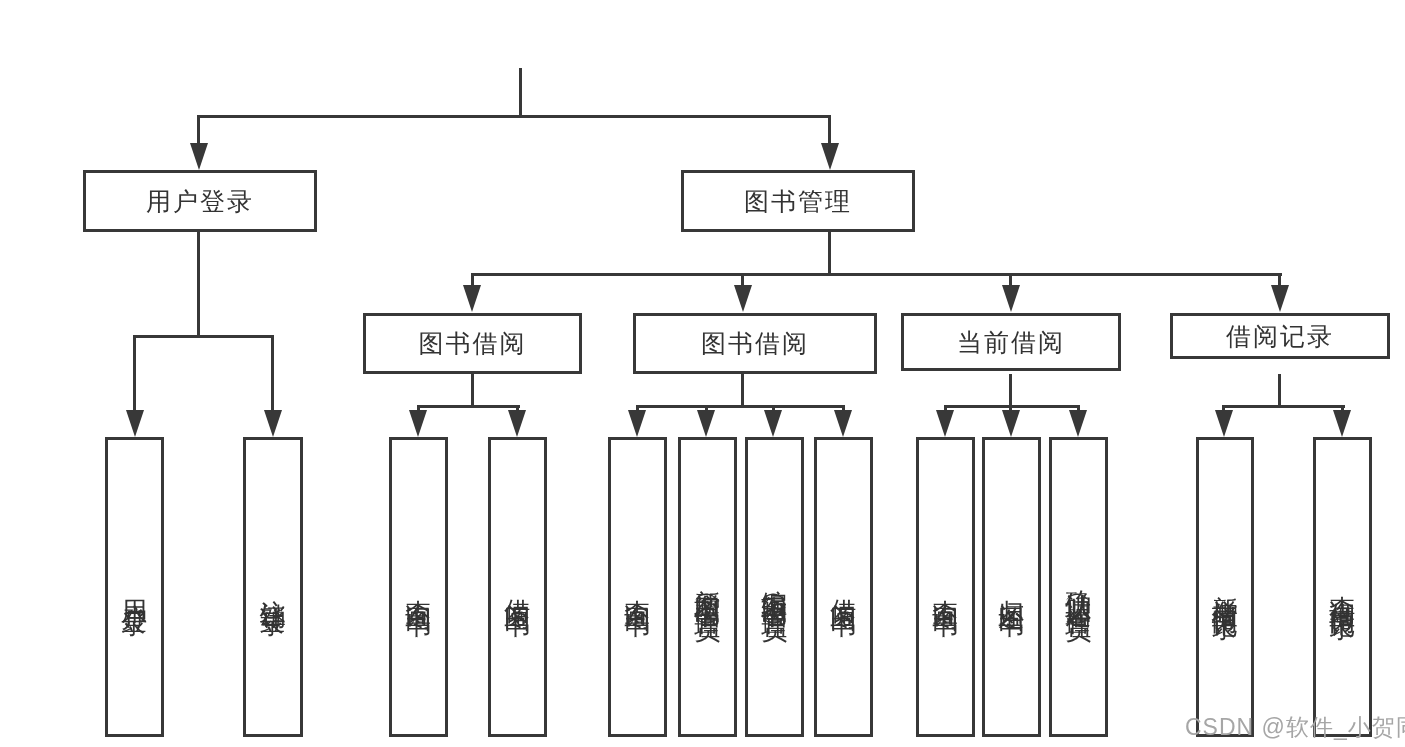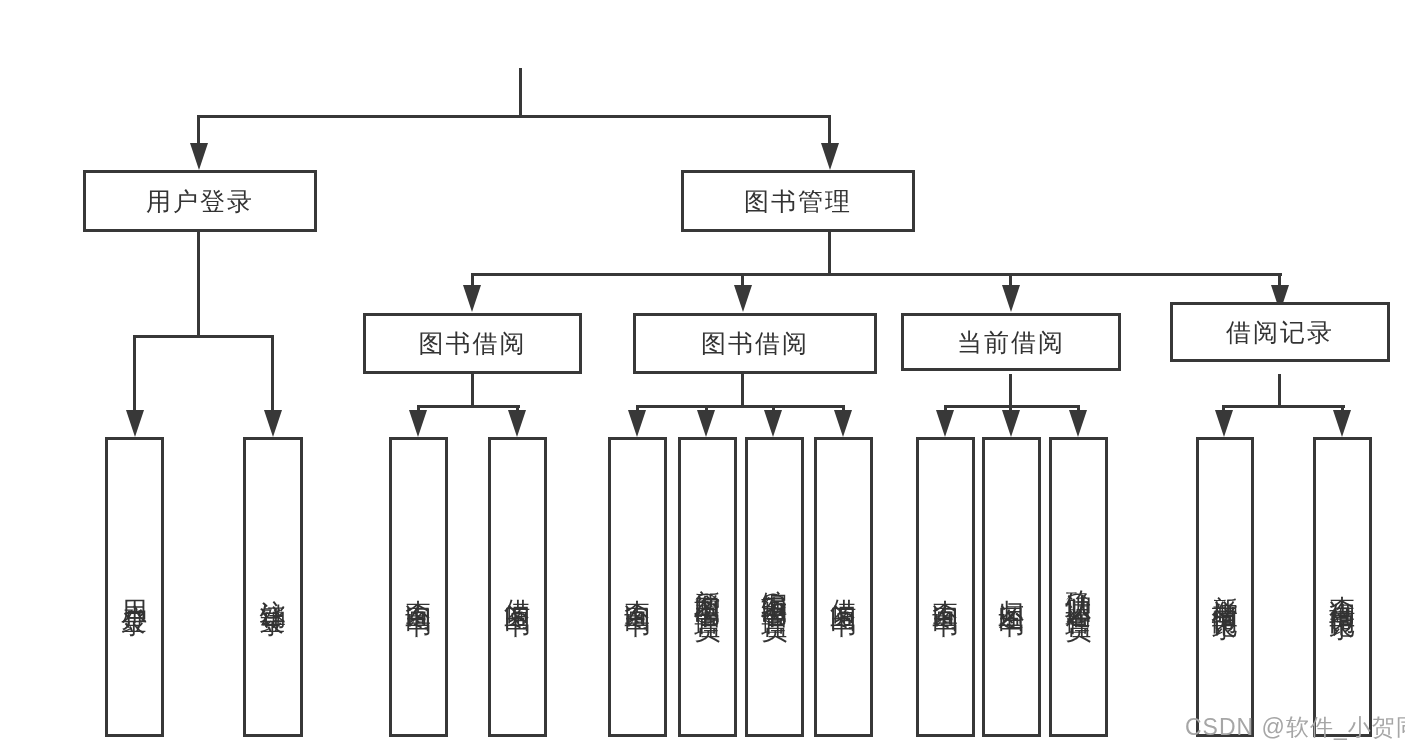--- a/index.html
+++ b/index.html
@@ -115,21 +115,21 @@
   <div class="vl" style="left:1341px;top:405px;height:8px"></div>
   <div class="ah" style="left:1333px;top:410px"></div>
 
 
   <div class="bx" style="left:83px;top:170px;width:234px;height:62px">用户登录</div>
   <div class="bx" style="left:681px;top:170px;width:234px;height:62px">图书管理</div>
 
   <div class="bx" style="left:363px;top:313px;width:219px;height:61px">图书借阅</div>
   <div class="bx" style="left:633px;top:313px;width:244px;height:61px">图书借阅</div>
   <div class="bx" style="left:901px;top:313px;width:220px;height:58px">当前借阅</div>
-  <div class="bx" style="left:1170px;top:302px;width:220px;height:60px">借阅记录</div>
+  <div class="bx" style="left:1170px;top:313px;width:220px;height:46px">借阅记录</div>
 
   <div class="bx leaf" style="left:105px;top:437px;width:59px;height:300px">用户登录</div>
   <div class="bx leaf" style="left:243px;top:437px;width:60px;height:300px">注销登录</div>
 
   <div class="bx leaf" style="left:389px;top:437px;width:59px;height:300px">查询图书</div>
   <div class="bx leaf" style="left:488px;top:437px;width:59px;height:300px">借阅图书</div>
 
   <div class="bx leaf" style="left:608px;top:437px;width:59px;height:300px">查询图书</div>
   <div class="bx leaf" style="left:678px;top:437px;width:59px;height:300px">新增图书（管理员）</div>
   <div class="bx leaf" style="left:745px;top:437px;width:59px;height:300px">编辑图书（管理员）</div>

